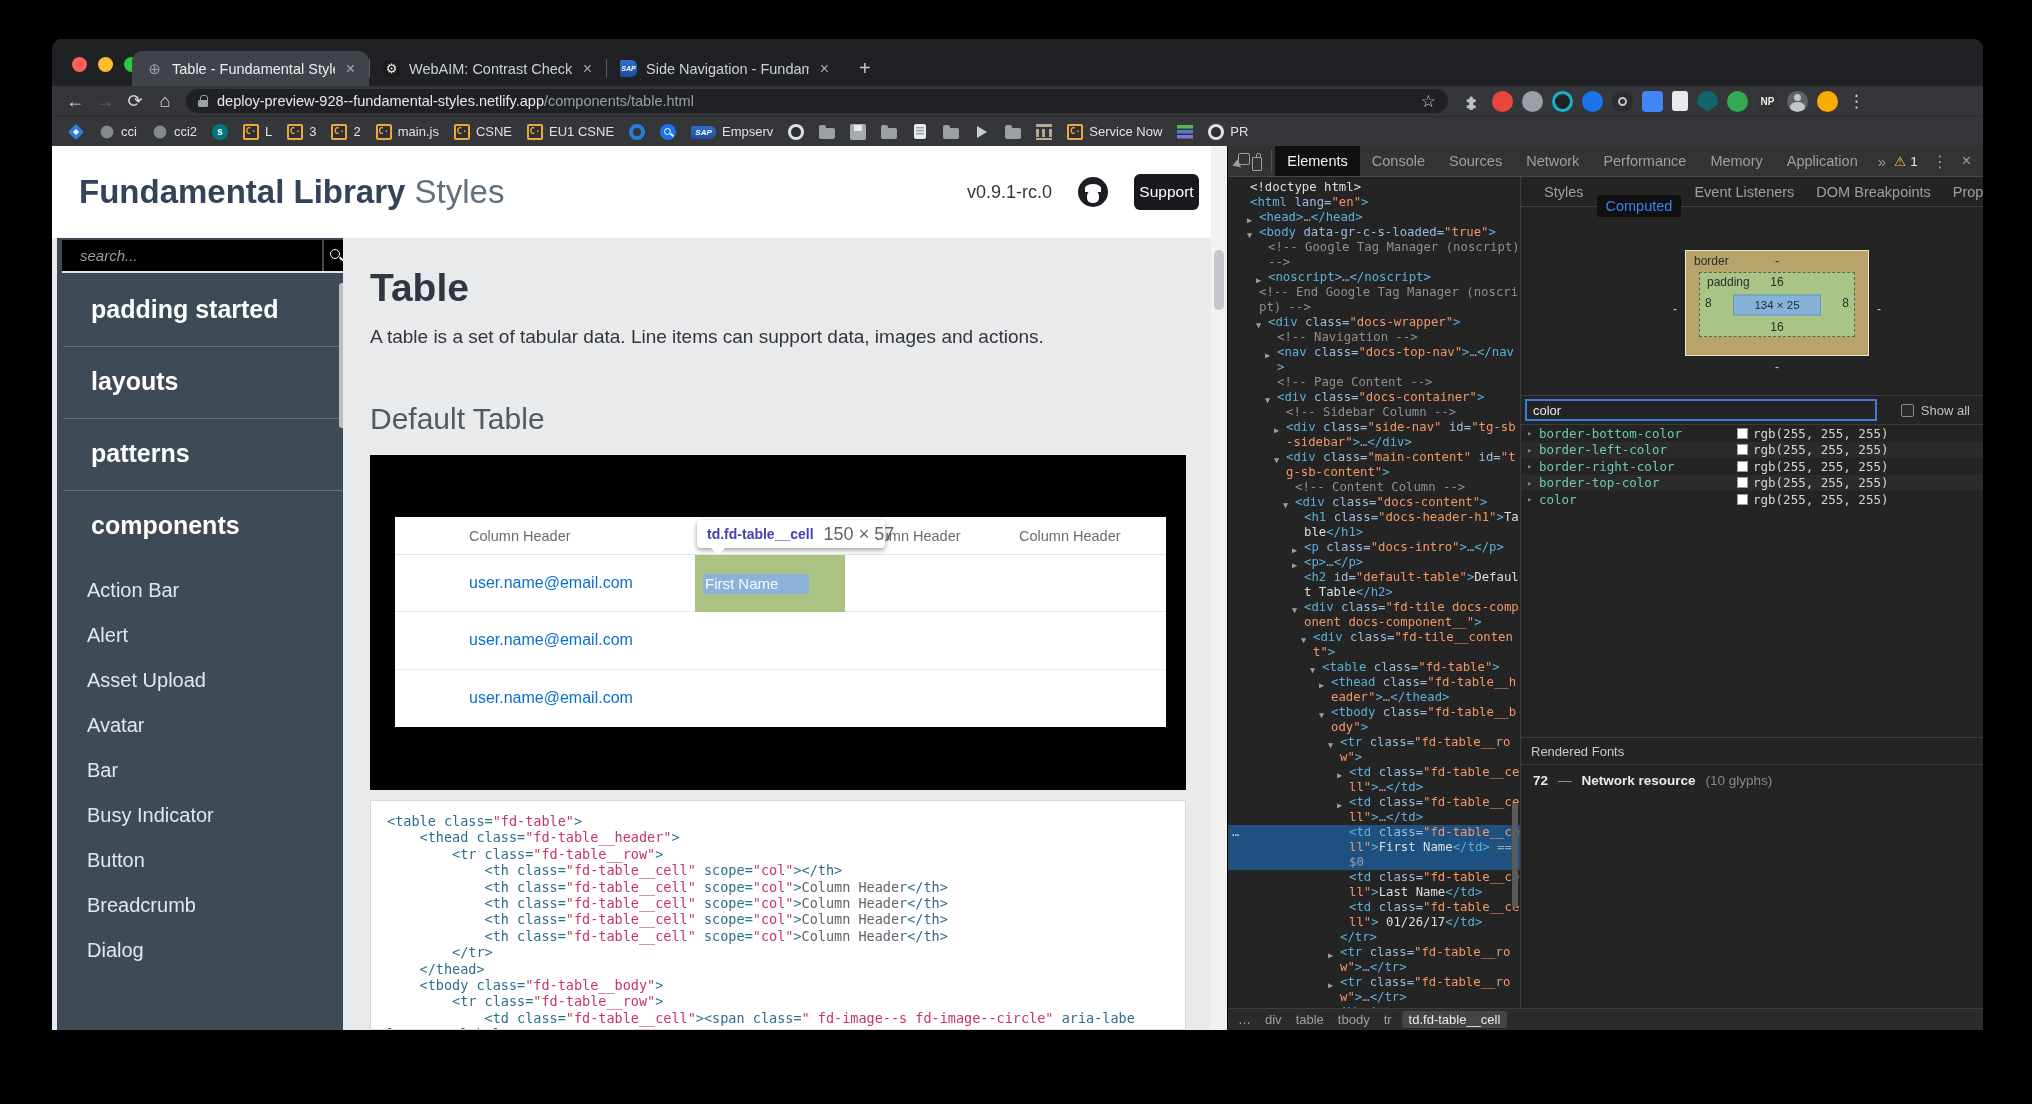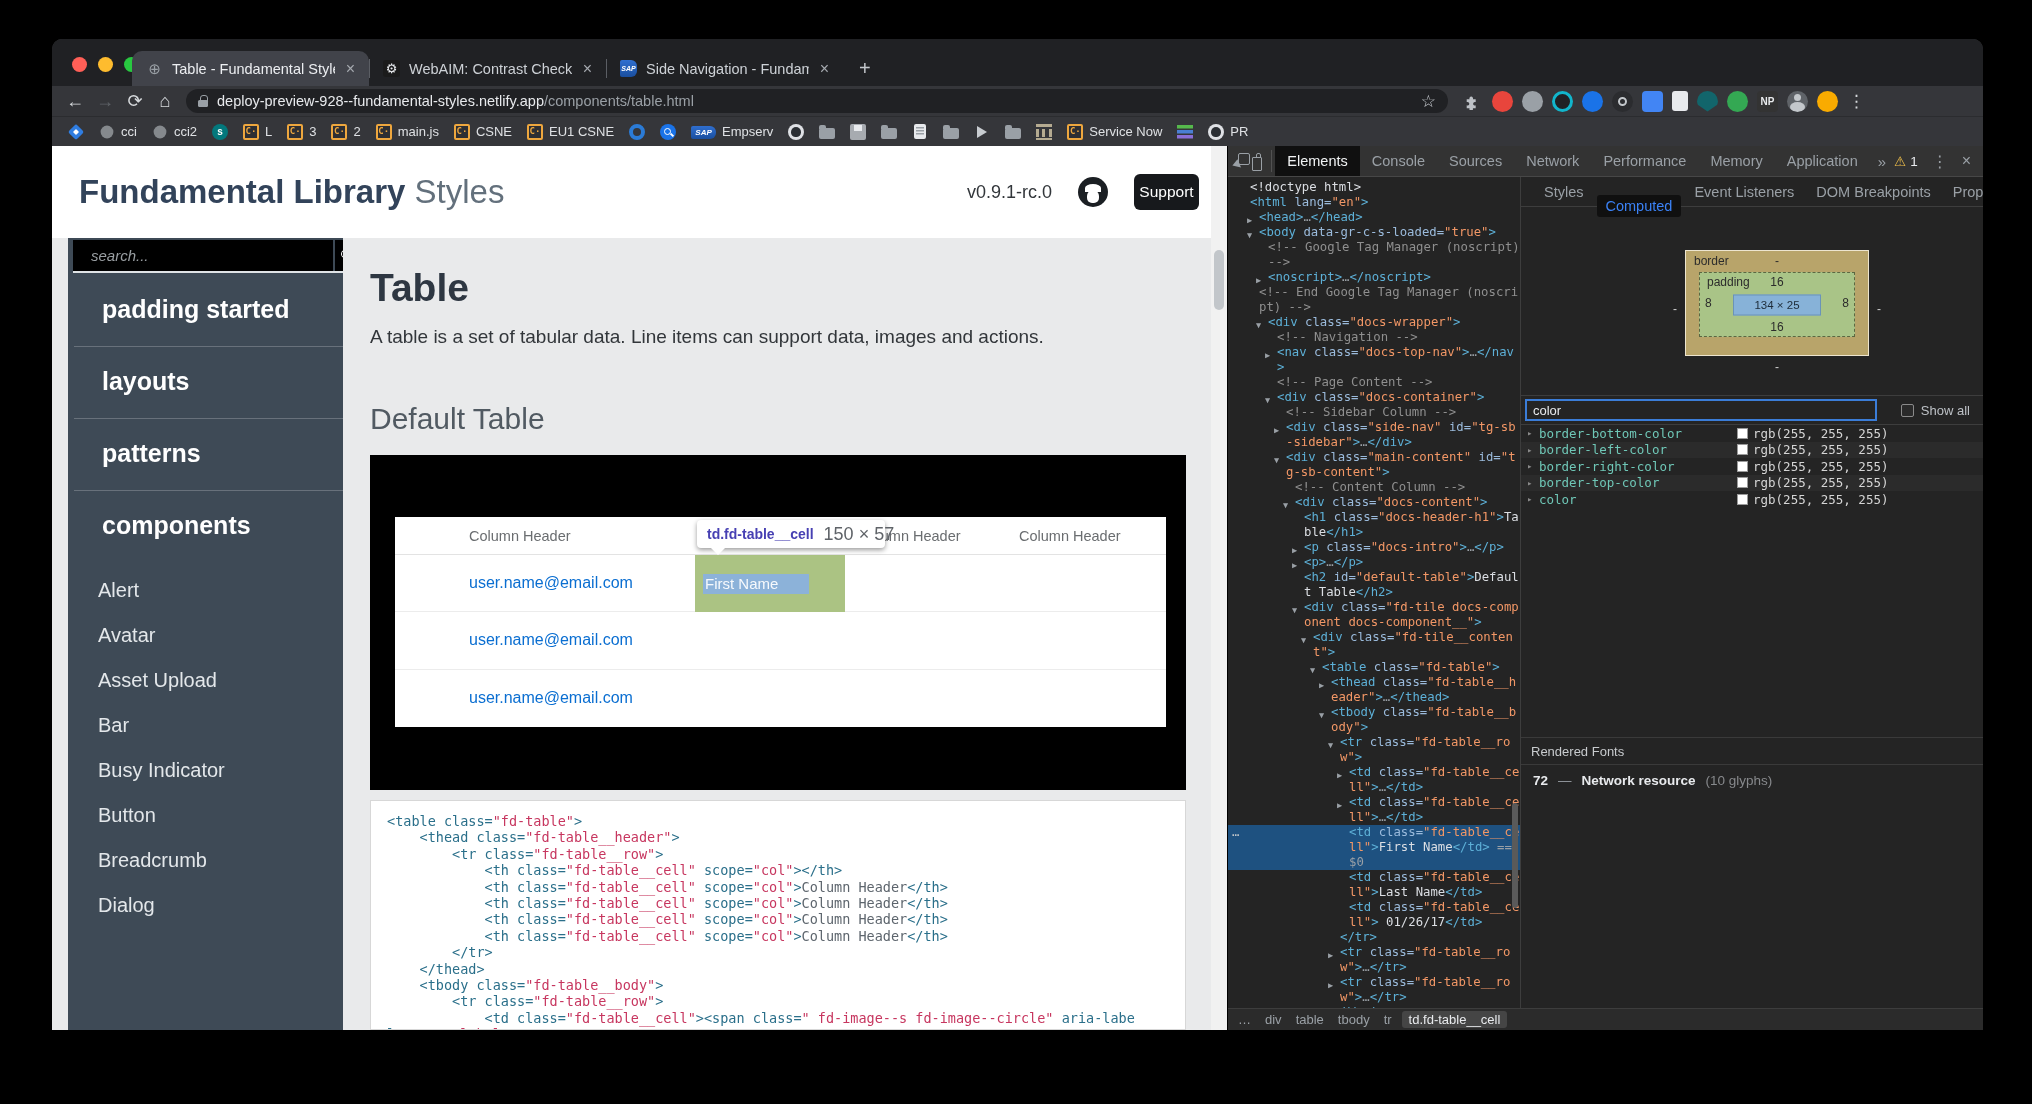--- a/index.html
+++ b/index.html
@@ -88,21 +88,21 @@
   #brand b { font-weight:700; }
   #brand span { font-weight:300; color:#63707c; }
   #header-right { margin-left:auto; margin-right:28px; display:flex; align-items:center; gap:26px; }
   #version { font-size:18px; color:#32363a; }
   #gh-mark { width:30px; height:30px; border-radius:50%; background:#1b1f23; position:relative; }
   #gh-mark::after { content:""; position:absolute; left:9px; top:13px; width:12px; height:13px; background:#fff; border-radius:6px 6px 5px 5px; }
   #gh-mark::before { content:""; position:absolute; left:7px; top:7px; width:16px; height:8px; background:#fff; border-radius:50% 50% 0 0; }
   #support-btn { width:65px; height:36px; background:#17191c; color:#fff; font-size:15.5px; border:none; border-radius:6px; }
 
   
-  #sidebar { position:absolute; left:16px; top:92px; width:291px; height:792px; background:#3e4a56;padding-left:12px; }
+  #sidebar { position:absolute; left:5px; top:92px; width:291px; height:792px; background:#3e4a56;padding-left:12px; }
   #search-row { position:absolute; left:5px; top:2px; width:286px; height:33px; display:flex; border-bottom:2px solid #dfe3e6; }
   #search-input { flex:1; background:#000; color:#9a9fa3; font-style:italic; font-size:15px; padding-left:18px; display:flex; align-items:center; }
   #search-btn { width:26px; background:#000; border-left:2px solid #3e4a56; display:flex; align-items:center; justify-content:center; }
   #mag { width:13px; height:13px; position:relative; }
   #mag::before { content:""; position:absolute; left:0; top:0; width:8px; height:8px; border:1.7px solid #fff; border-radius:50%; }
   #mag::after { content:""; position:absolute; left:9px; top:9px; width:5px; height:1.8px; background:#fff; transform:rotate(45deg); }
   #side-sections { position:absolute; left:0; top:37px; width:100%; }
   .side-sec { padding:20px 14px 22px 28px; font-size:25px; font-weight:700; color:#fff; border-bottom:1px solid rgba(255,255,255,0.22); margin:0 6px; }
   .side-sec:last-child { border-bottom:none; }
   #side-items { position:absolute; left:0; top:330px; width:100%; }
@@ -389,23 +389,24 @@
             <span id="mag"></span>
           </div>
       </div>
       <div id="side-sections">
           <div class="side-sec">padding started</div>
           <div class="side-sec">layouts</div>
           <div class="side-sec">patterns</div>
           <div class="side-sec">components</div>
         </div>
       <div id="side-items">
+          <div class="side-item">Action Bar</div>
           <div class="side-item">Alert</div>
+          <div class="side-item">Asset Upload</div>
           <div class="side-item">Avatar</div>
-          <div class="side-item">Asset Upload</div>
           <div class="side-item">Bar</div>
           <div class="side-item">Busy Indicator</div>
           <div class="side-item">Button</div>
           <div class="side-item">Breadcrumb</div>
           <div class="side-item">Dialog</div>
         </div>
       <div id="side-scroll"></div>
     </div>
 
     <div id="main">

